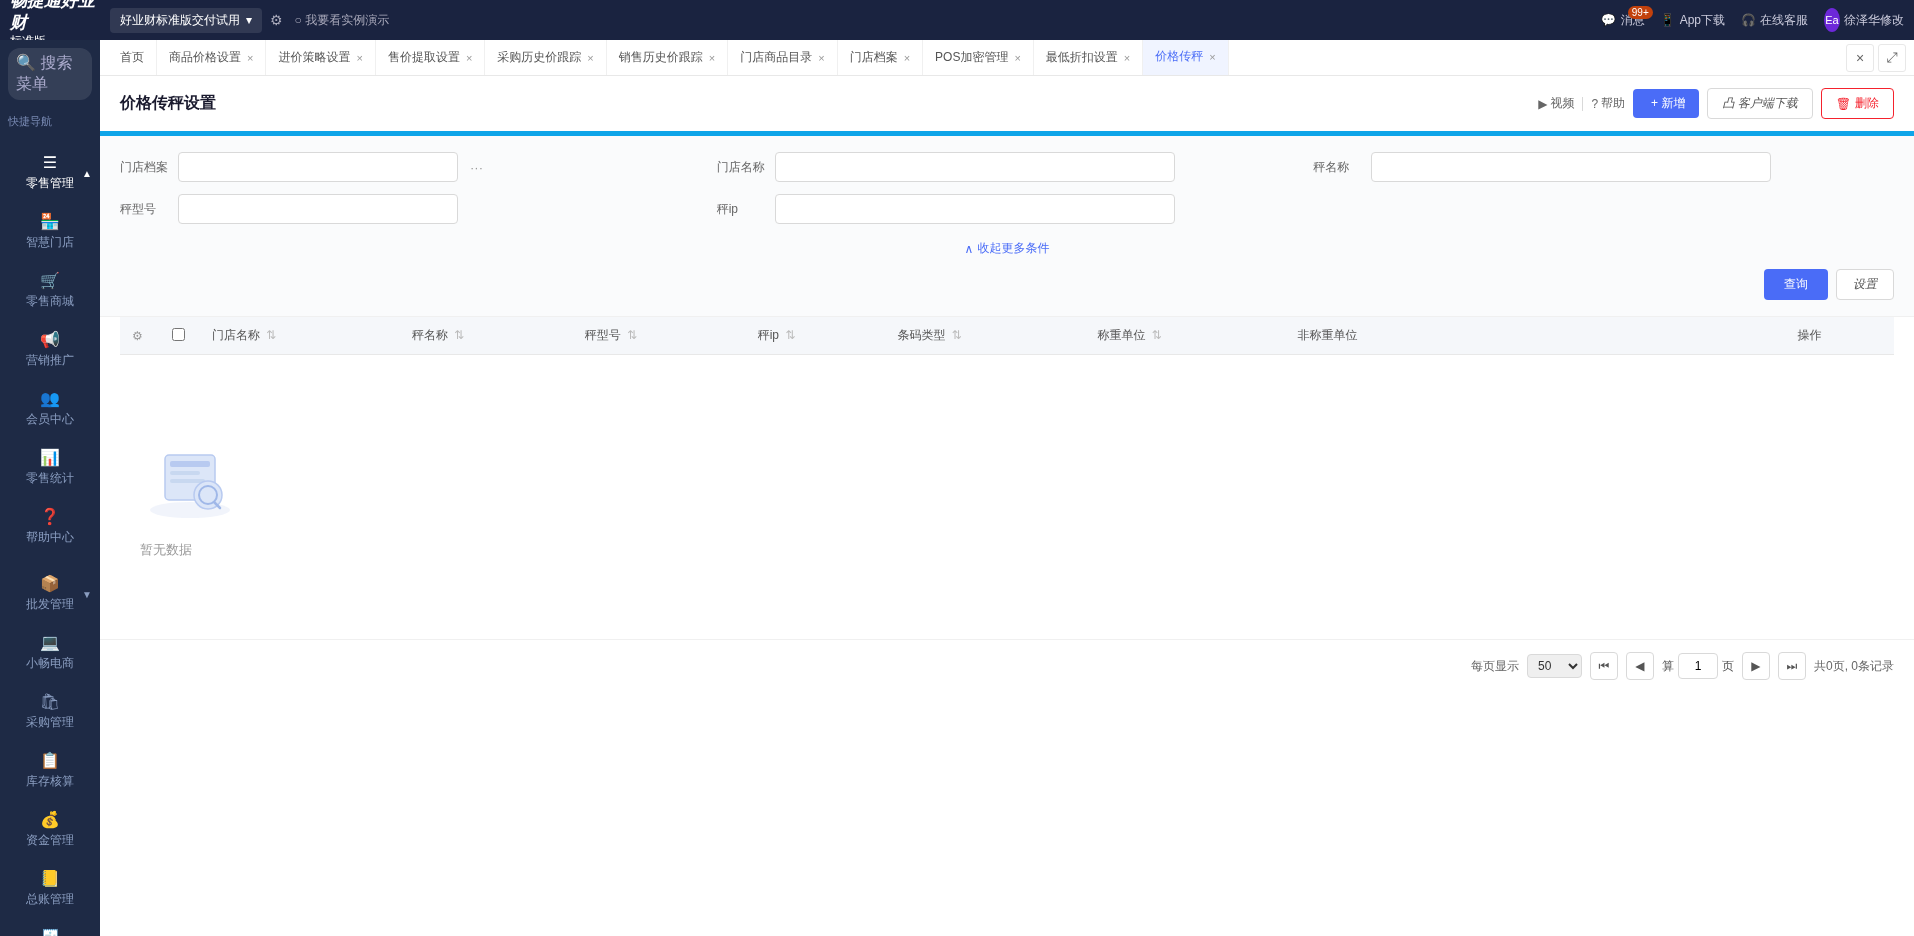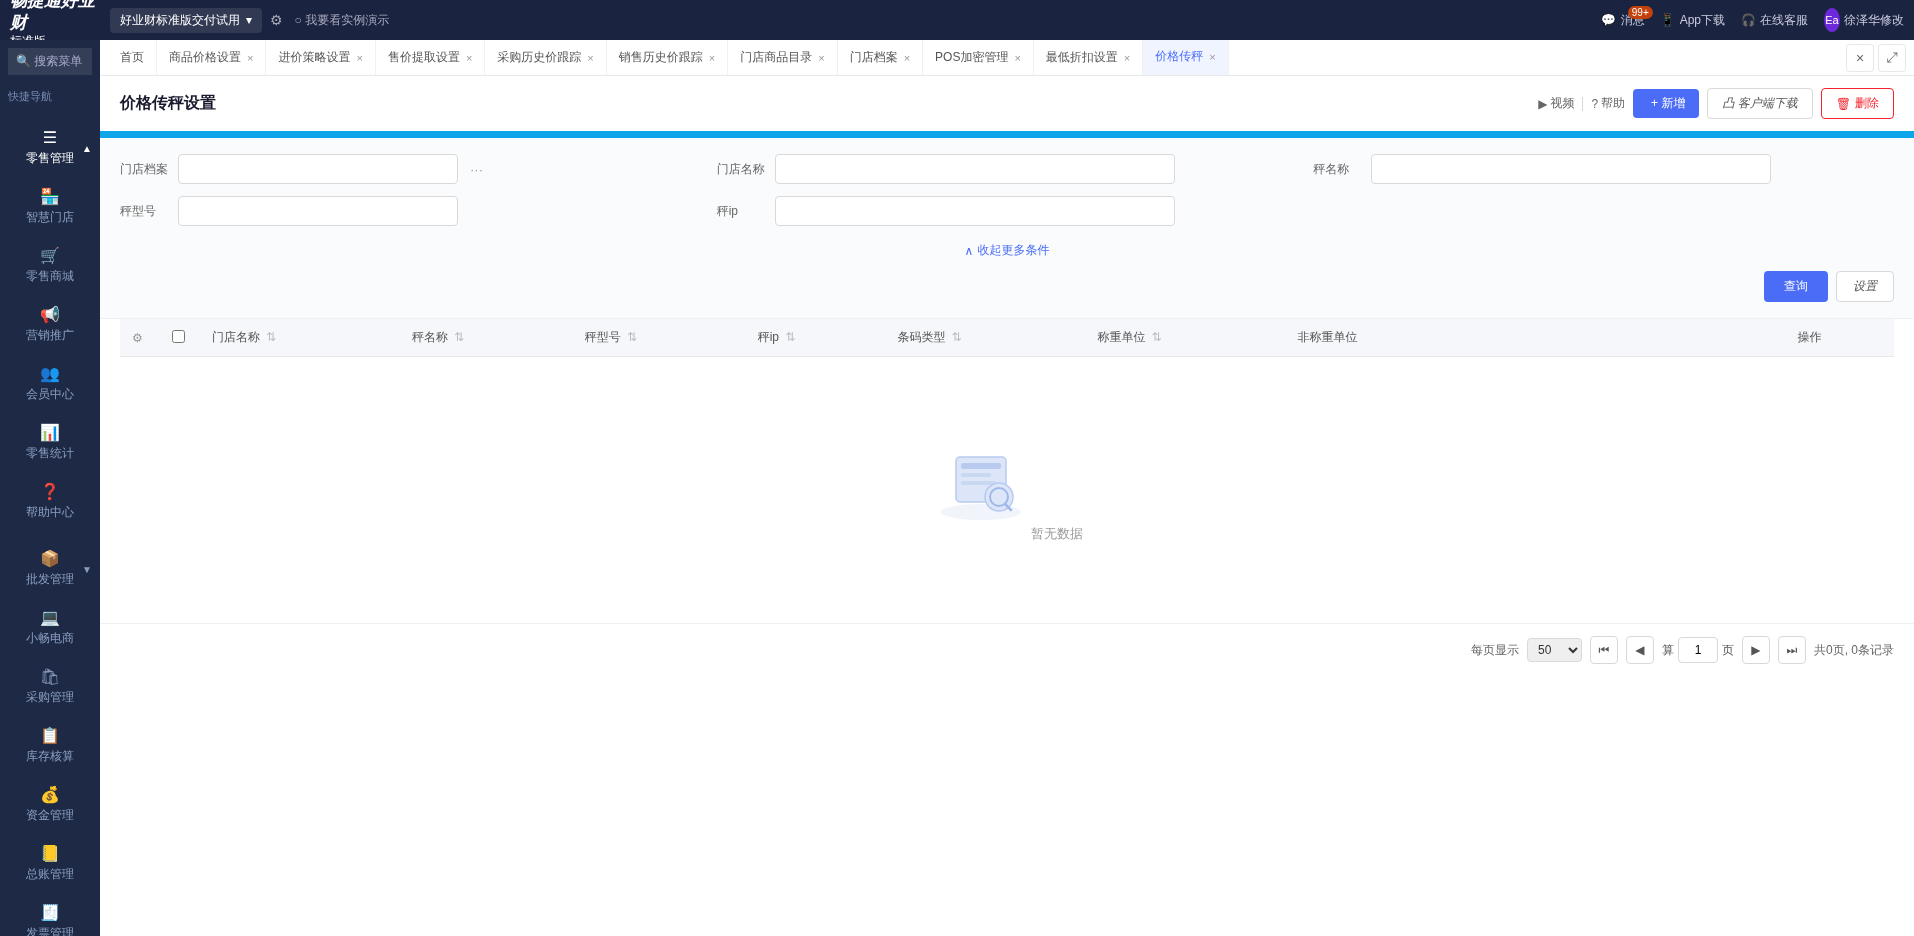--- a/index.html
+++ b/index.html
@@ -19,35 +19,35 @@
     .app-logo .title { font-size: 17px; font-weight: bold; font-style: italic; }
     .top-dropdown { display: flex; align-items: center; background: rgba(255,255,255,0.1); border-radius: 4px; padding: 4px 10px; color: #fff; font-size: 12px; cursor: pointer; margin-right: 8px; }
     .top-dropdown .arrow { margin-left: 6px; }
     .top-settings { color: #aab; margin-right: 12px; cursor: pointer; font-size: 14px; }
     .top-demo { color: #aab; font-size: 12px; cursor: pointer; margin-right: auto; }
     .top-actions { display: flex; align-items: center; gap: 16px; }
     .top-action-item { display: flex; align-items: center; gap: 4px; color: #ccd; font-size: 12px; cursor: pointer; position: relative; }
     .badge { background: #c2410c; color: #fff; border-radius: 8px; font-size: 10px; padding: 1px 4px; position: absolute; top: -6px; right: -8px; }
     .user-avatar { width: 16px; height: 24px; background: #6d28d9; border-radius: 50%; display: flex; align-items: center; justify-content: center; color: #fff; font-size: 11px; }
     .sidebar-search { padding: 8px 8px; }
-    .sidebar-search-btn { width: 100%; background: rgba(255,255,255,0.1); border: none; color: #aac; font-size: 12px; padding: 5px 8px; border-radius: 0; cursor: pointer; text-align: left; }
+    .sidebar-search-btn { width: 100%; background: rgba(255,255,255,0.1); border: none; color: #aac; font-size: 16px; padding: 5px 8px; border-radius: 12px; cursor: pointer; text-align: left; }
     .sidebar-quick-nav { padding: 6px 8px; color: #7a8bb5; font-size: 11px; }
     .sidebar-divider { height: 1px; background: rgba(255,255,255,0.08); margin: 4px 0; }
     .sidebar-item { display: flex; flex-direction: column; align-items: center; padding: 10px 4px; color: #8a9dc0; font-size: 12px; cursor: pointer; text-align: center; position: relative; }
     .sidebar-item.active { color: #fff; }
     .sidebar-item .item-icon { font-size: 16px; margin-bottom: 3px; }
     .sidebar-item .arrow-indicator { position: absolute; right: 8px; top: 50%; transform: translateY(-50%); font-size: 10px; }
 
     
     .tab-item { display: flex; align-items: center; padding: 0 12px; height: 49px; font-size: 12px; color: #555; cursor: pointer; white-space: nowrap; border-right: 1px solid #f0f0f0; flex-shrink: 0; }
     .tab-item.active { color: #4a6cf7; background: #f0f4ff; border-bottom: 2px solid #4a6cf7; }
     .tab-item .tab-close { margin-left: 6px; color: #999; font-size: 11px; }
 
     
-    .page-header { display: flex; align-items: center; justify-content: space-between; padding: 12px 20px; border-bottom: 7px solid #0ea5e9; }
+    .page-header { display: flex; align-items: center; justify-content: space-between; padding: 12px 20px; border-bottom: 5px solid #0ea5e9; }
     .page-title { font-size: 16px; font-weight: bold; color: #1a1a2e; }
     .page-actions { display: flex; align-items: center; gap: 8px; }
     .btn-primary { background: #4a6cf7; color: #fff; border: none; border-radius: 4px; padding: 6px 14px; font-size: 12px; cursor: pointer; display: flex; align-items: center; gap: 4px; }
     .btn-outline { background: #fff; color: #555; border: 1px solid #d9d9d9; border-radius: 4px; padding: 6px 14px; font-size: 12px; cursor: pointer; display: flex; align-items: center; gap: 4px; font-style: italic; }
     .btn-danger { background: #fff; color: #f5222d; border: 1px solid #f5222d; border-radius: 4px; padding: 6px 14px; font-size: 12px; cursor: pointer; display: flex; align-items: center; gap: 4px; }
     .help-links { display: flex; align-items: center; gap: 8px; color: #666; font-size: 12px; }
     .help-link { display: flex; align-items: center; gap: 3px; cursor: pointer; color: #666; }
     .divider-v { width: 1px; height: 14px; background: #d9d9d9; }
 
     
@@ -61,21 +61,21 @@
     
     .table-wrapper { padding: 0 20px; }
     .data-table { width: 100%; border-collapse: collapse; }
     .data-table th { background: #f5f7fa; color: #555; font-size: 12px; font-weight: normal; padding: 10px 12px; text-align: left; border-bottom: 1px solid #e8e8e8; white-space: nowrap; }
     .th-settings { width: 40px; text-align: center; }
     .th-checkbox { width: 40px; text-align: center; }
     .table-settings-icon { color: #999; cursor: pointer; }
     .sort-icon { color: #bbb; margin-left: 3px; }
 
     
-    .empty-state { display: flex; flex-direction: row; align-items: flex-end; justify-content: center; padding: 80px 20px; }
+    .empty-state { display: flex; flex-direction: column; align-items: flex-start; justify-content: center; padding: 80px 20px; }
     .empty-icon { width: 100px; height: 90px; margin-bottom: 16px; }
     .empty-text { color: #999; font-size: 13px; }
 
     
     .pagination-bar { display: flex; align-items: center; justify-content: flex-end; padding: 12px 20px; border-top: 1px solid #f0f0f0; gap: 8px; }
     .page-size-label { color: #666; font-size: 12px; }
     .page-size-select { border: 1px solid #d9d9d9; border-radius: 4px; padding: 3px 6px; font-size: 12px; color: #333; }
     .page-nav-btn { width: 28px; height: 28px; border: 1px solid #d9d9d9; border-radius: 4px; background: #fff; cursor: pointer; display: flex; align-items: center; justify-content: center; font-size: 12px; color: #555; }
     .page-nav-btn:disabled { color: #ccc; cursor: not-allowed; }
     .page-info { display: flex; align-items: center; gap: 4px; font-size: 12px; color: #555; }

